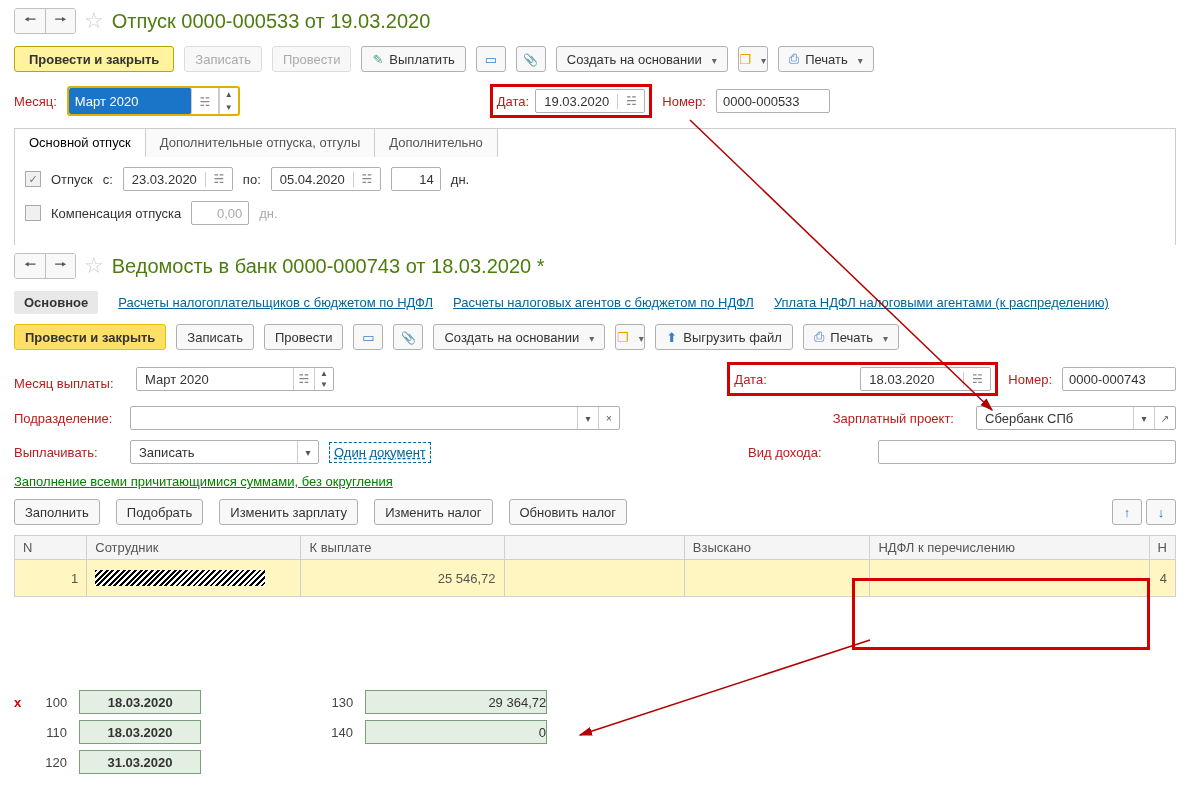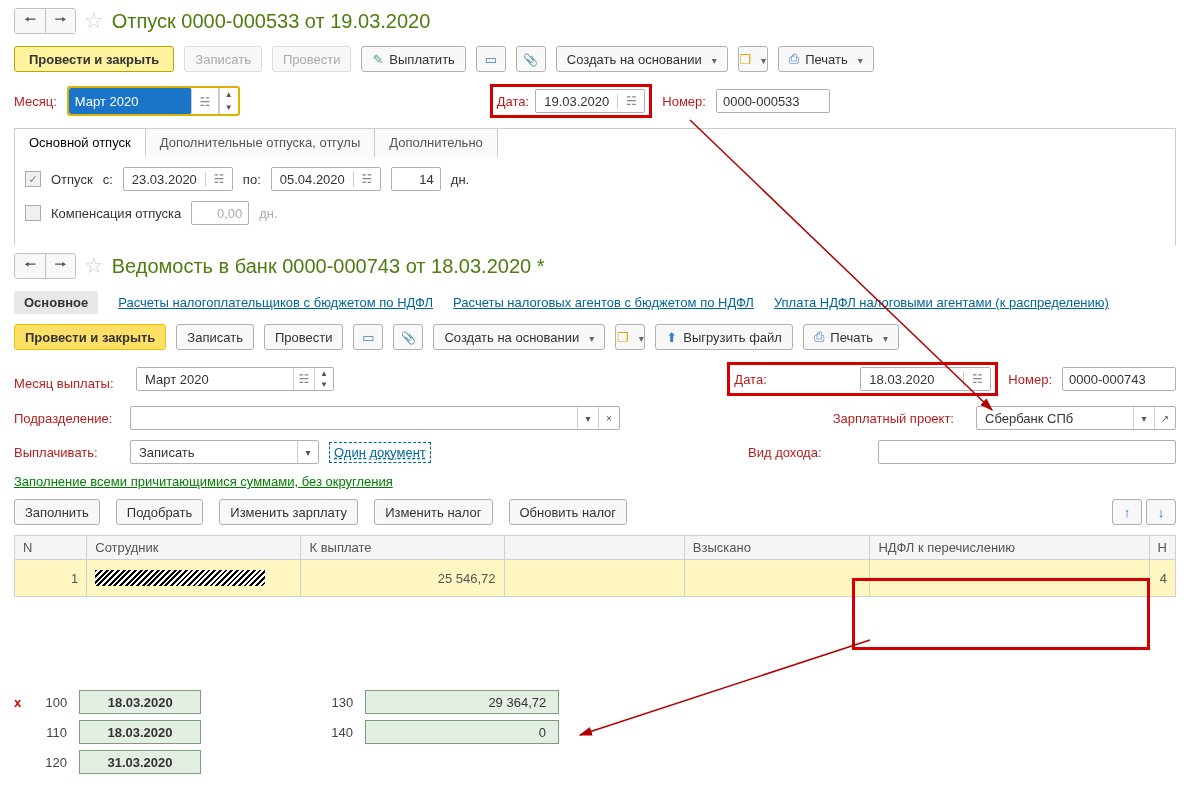--- a/index.html
+++ b/index.html
@@ -43,21 +43,21 @@
   .tbl { width: 100%; border-collapse: collapse; margin-top: 6px; }
   .tbl th, .tbl td { border: 1px solid #d0d0d0; padding: 4px 8px; text-align:left; font-weight:normal; font-size:13px; color:#555;}
   .tbl th { background:#f5f5f5; }
   .tbl td { height:28px; }
   .tbl tr.hl td { background:#fff6c2; }
   .align-r { text-align:right !important; }
   .ndfl-box { border: 3px solid #d40000; position:absolute; pointer-events:none;}
   .tax-row { display:flex; align-items:center; gap:12px; margin-bottom:6px; padding-left:14px;}
   .tax-code { width:30px; text-align:right; color:#444;}
   .tax-val { border:1px solid #7a9e7a; background:#e3efe3; width:120px; height:22px; display:inline-flex;align-items:center;justify-content:center; font-size:13px; font-weight:bold;}
-  .tax-val.wide { width:180px; justify-content:flex-end; padding-right:12px; font-weight:normal;}
+  .tax-val.wide { width:180px; justify-content:flex-end; font-weight:normal;}
   svg.arrow { position:absolute; top:0; left:0; pointer-events:none; }
   .combo { display:inline-flex; border:1px solid #b0b0b0; border-radius:2px; height:22px;}
   .combo .cval { padding:0 8px; display:flex;align-items:center; min-width:20px;}
   .combo .cbtn { width:20px; border-left:1px solid #ccc; display:flex;align-items:center;justify-content:center; color:#555; font-size:10px;}
   .ico-pencil::before{content:"✎"; color:#4a7;}
   .ico-doc::before{content:"▭"; color:#3a7bc8;}
   .ico-clip::before{content:"📎"; font-size:12px;}
   .ico-copy::before{content:"❐"; color:#e8a000;}
   .ico-print::before{content:"⎙"; color:#3a7bc8;}
   .ico-upload::before{content:"⬆"; color:#3a7bc8;}

